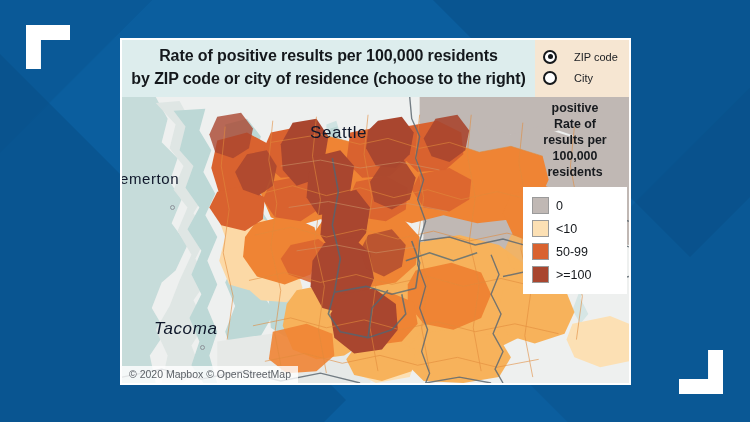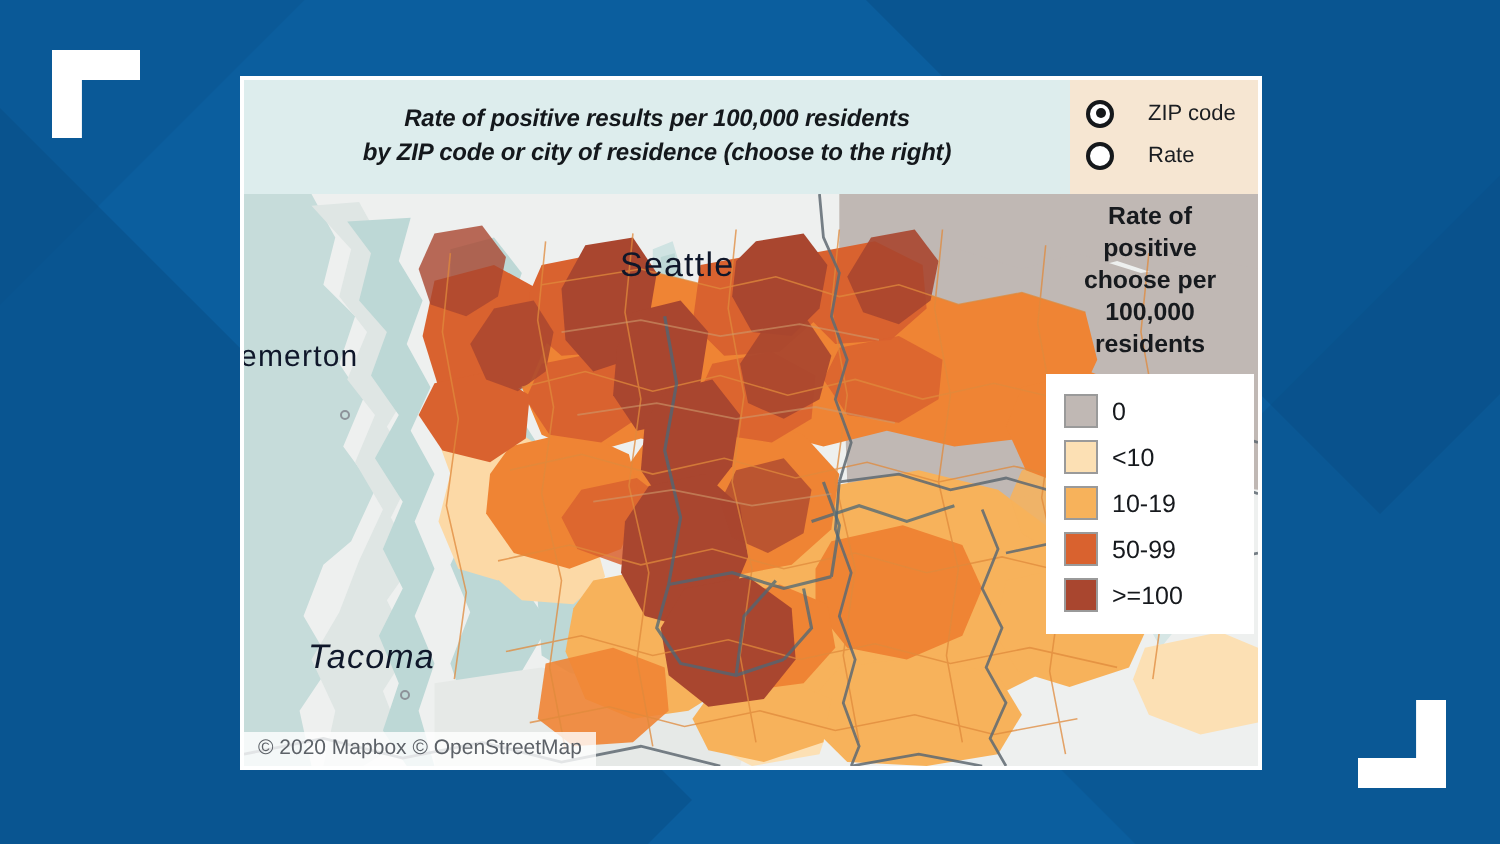--- a/index.html
+++ b/index.html
@@ -91,27 +91,26 @@
   #title-box {
     flex: 1 1 auto;
     background: #ddeded;
     display: flex;
     flex-direction: column;
     align-items: center;
     justify-content: center;
     padding: 3px 4px 4px 4px;
   }
   #title-box .tline {
-    font-size: 12px;
+    font-size: 16px;
     font-weight: bold;
     color: #14181c;
     line-height: 1.42;
     white-space: nowrap;
     letter-spacing: -.1px;
-    font-style: italic;
   }
 
   #radio-panel {
     width: 94px;
     flex: 0 0 94px;
     background: #f6e6d2;
     padding: 6px 0 0 8px;
   }
   .radio-row {
     display: flex;
@@ -245,21 +244,21 @@
       <div class="tline">by ZIP code or city of residence (choose to the right)</div>
     </div>
 
     <div id="radio-panel">
       <div class="radio-row">
         <span class="radio-dot checked"></span>
         <span class="radio-label">ZIP code</span>
       </div>
       <div class="radio-row">
         <span class="radio-dot"></span>
-        <span class="radio-label">Rate</span>
+        <span class="radio-label">City</span>
       </div>
     </div>
   </div>
 
   <div id="map">
     <svg viewBox="0 0 511 290" preserveAspectRatio="none">
       <defs>
         <clipPath id="mapclip">
             <rect x="0" y="0" width="511" height="290"></rect>
           </clipPath>
@@ -440,41 +439,37 @@
     <div class="place-label big" style="left:188px; top:26px;">Seattle</div>
     <div class="place-label" style="left:-2px; top:73px;">emerton</div>
     <div class="place-dot" style="left:48px; top:108px;"></div>
     <div class="place-label big" style="left:32px; top:222px;font-style:italic;">Tacoma</div>
     <div class="place-dot" style="left:78px; top:248px;"></div>
 
     <div id="attribution">© 2020 Mapbox © OpenStreetMap</div>
   </div>
 
   <div id="legend-title">
+    <div>positive</div>
     <div>Rate of</div>
-    <div>positive</div>
-    <div>choose per</div>
+    <div>results per</div>
     <div>100,000</div>
     <div>residents</div>
   </div>
 
   <div id="legend-box">
     <div class="legend-item">
       <span class="legend-swatch" style="background: rgb(192, 184, 180);"></span>
       <span class="legend-text">0</span>
     </div>
     <div class="legend-item">
       <span class="legend-swatch" style="background: rgb(252, 224, 180);"></span>
       <span class="legend-text">&lt;10</span>
     </div>
     <div class="legend-item">
-      <span class="legend-swatch" style="background: rgb(247, 178, 91);"></span>
-      <span class="legend-text">10-19</span>
-    </div>
-    <div class="legend-item">
       <span class="legend-swatch" style="background: rgb(217, 98, 47);"></span>
       <span class="legend-text">50-99</span>
     </div>
     <div class="legend-item">
       <span class="legend-swatch" style="background: rgb(169, 70, 47);"></span>
       <span class="legend-text">&gt;=100</span>
     </div>
   </div>
 
 </div>

